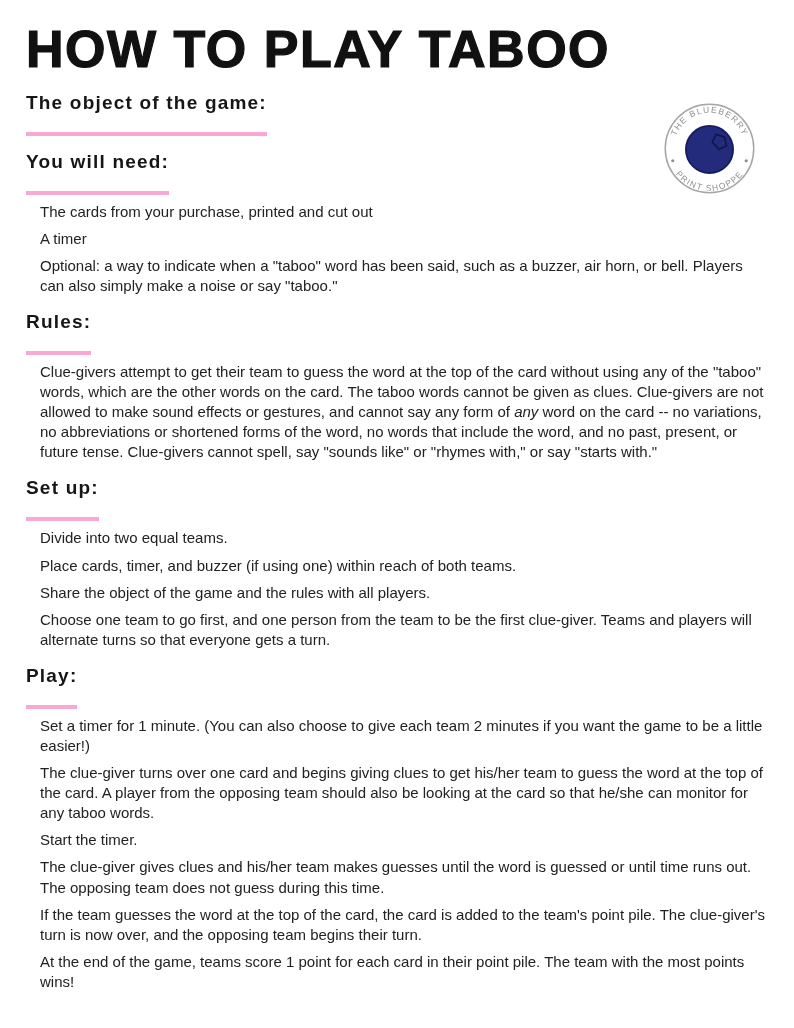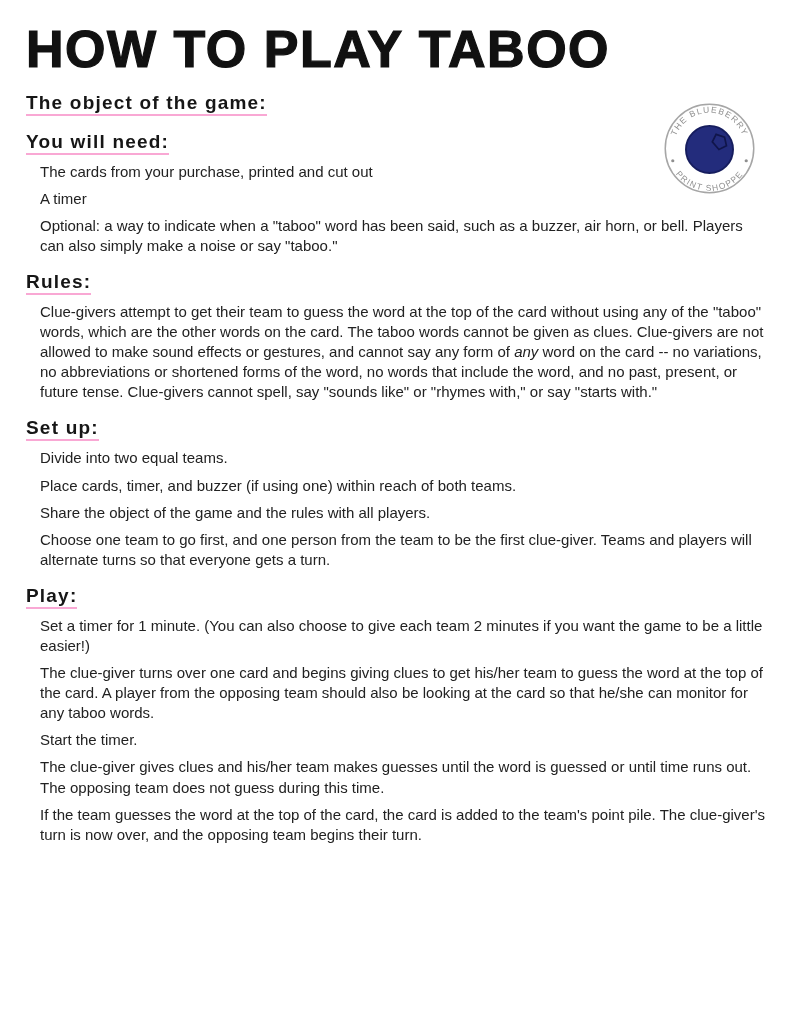--- a/index.html
+++ b/index.html
@@ -27,22 +27,22 @@
   }
   h2.section-heading {
     font-size: 19px;
     font-weight: 700;
     letter-spacing: 1.2px;
     color: #161616;
     margin: 15px 0 7px 0;
   }
   h2.section-heading span {
     display: inline-block;
-    border-bottom: 2px solid #f9a8d4;
-    padding-bottom: 0;
+    border-bottom: 4px solid #f9a8d4;
+    padding-bottom: 18px;
   }
   .section p {
     font-size: 15px;
     line-height: 1.34;
     margin: 0 0 7px 14px;
     color: #222;
     max-width: 732px;
   }
   .section p b i { font-weight: 400; font-style: italic; }
   .logo {
@@ -109,15 +109,16 @@
     <p>Choose one team to go first, and one person from the team to be the first clue-giver. Teams and players will alternate turns so that everyone gets a turn.</p>
   </div>
 
   <div class="section">
     <h2 class="section-heading"><span>Play:</span></h2>
     <p>Set a timer for 1 minute. (You can also choose to give each team 2 minutes if you want the game to be a little easier!)</p>
     <p>The clue-giver turns over one card and begins giving clues to get his/her team to guess the word at the top of the card. A player from the opposing team should also be looking at the card so that he/she can monitor for any taboo words.</p>
     <p>Start the timer.</p>
     <p>The clue-giver gives clues and his/her team makes guesses until the word is guessed or until time runs out. The opposing team does not guess during this time.</p>
     <p>If the team guesses the word at the top of the card, the card is added to the team's point pile. The clue-giver's turn is now over, and the opposing team begins their turn.</p>
+    <p>At the end of the game, teams score 1 point for each card in their point pile. The team with the most points wins!</p>
   </div>
 
 </div>
 
 </body></html>

